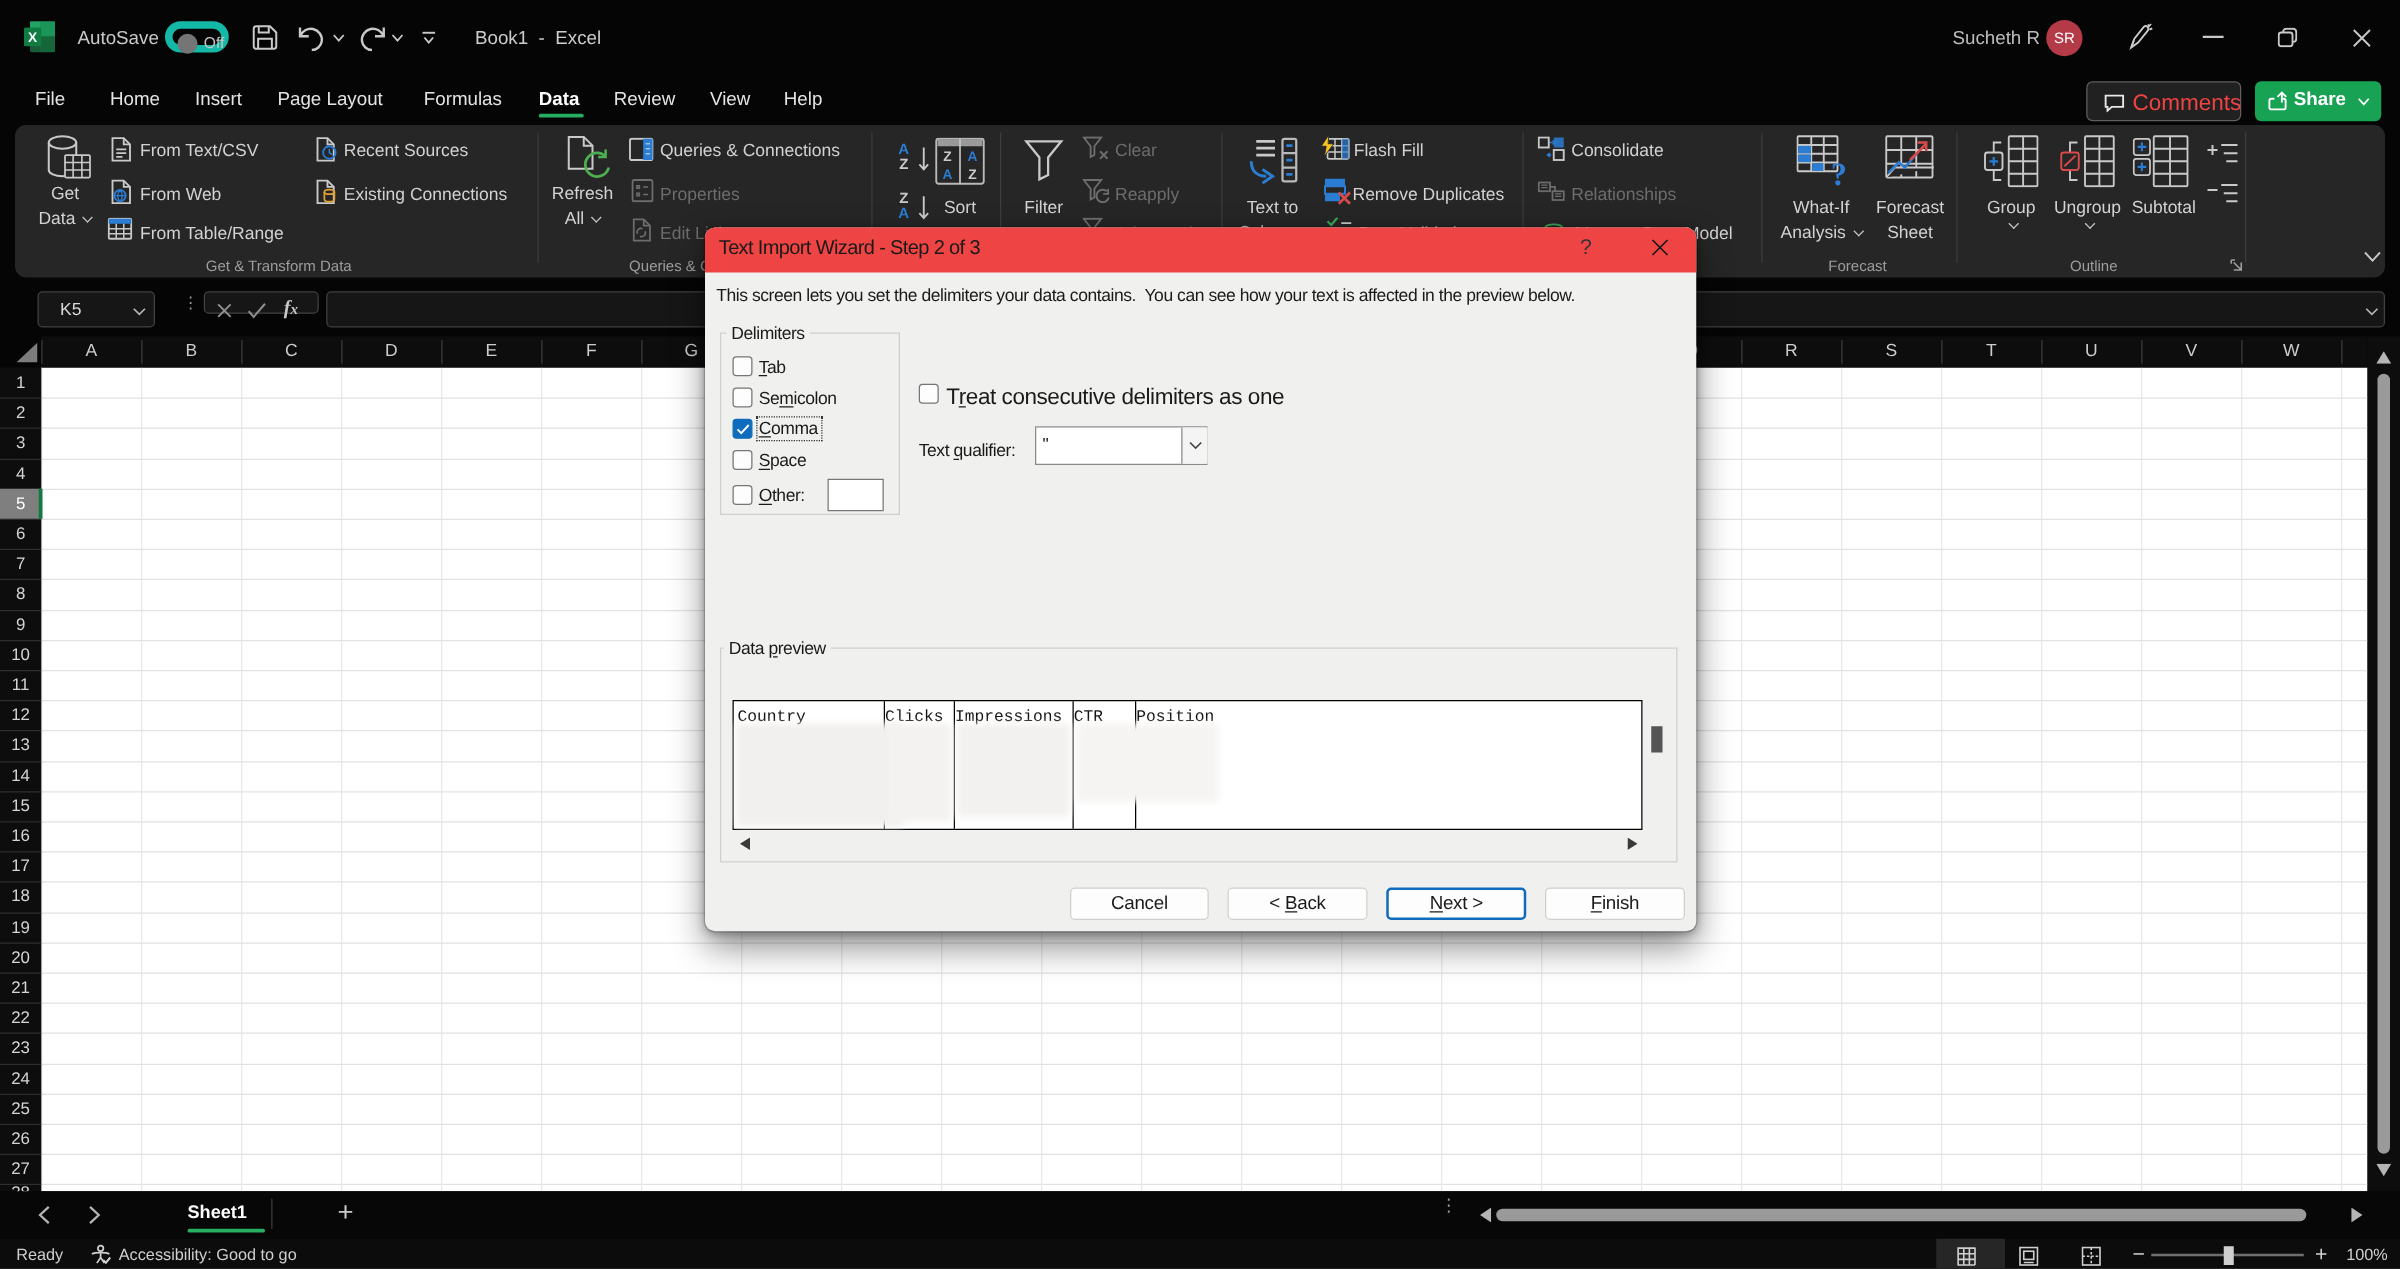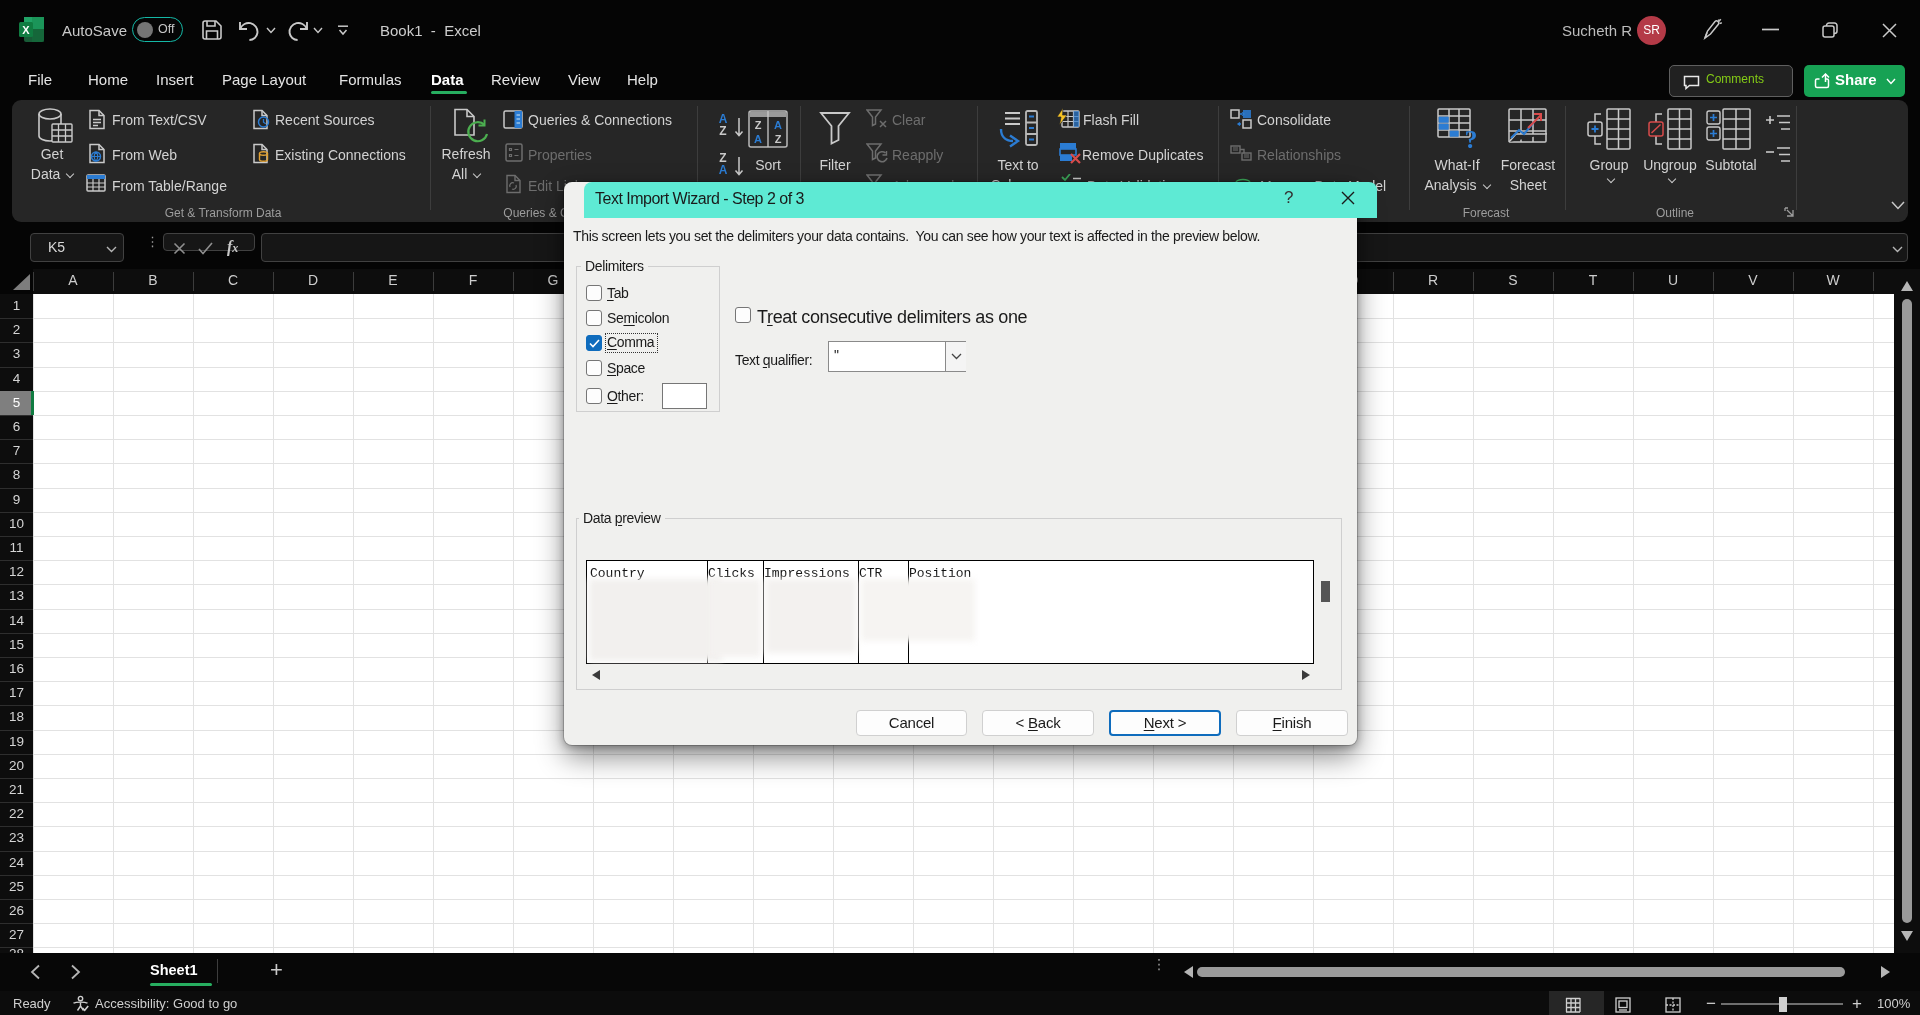--- a/index.html
+++ b/index.html
@@ -38,21 +38,21 @@
   .hline { position:absolute; left:0; width:100%; height:1px; background:#e2e2e2; }
   .rline { position:absolute; left:0; width:33px; height:1px; background:#2e2e2e; }
 
   
   #tabbar { position:absolute; left:0; top:953px; width:1920px; height:38px; background:#070707; }
   #statusbar { position:absolute; left:0; top:991px; width:1920px; height:24px; background:#0c0c0c; color:#cfcfcf; font-size:13px; }
 
   
   #dlg { position:absolute; left:564px; top:182px; width:793px; height:563px; background:#f0f0ee; border-radius:8px;
          box-shadow:0 0 0 1px rgba(0,0,0,.18), 0 12px 28px rgba(0,0,0,.45), 0 2px 8px rgba(0,0,0,.3); z-index:50; font-size:14px; letter-spacing:-0.35px; color:#1a1a1a; }
-  #dlgtitle { position:absolute; left:0; top:0; width:100%; height:36px; background:#5eead4; border-radius:8px 8px 0 0;margin-left:20px; }
+  #dlgtitle { position:absolute; left:0; top:0; width:100%; height:36px; background:#ef4444; border-radius:8px 8px 0 0; }
   .gbox { position:absolute; border:1px solid #cfcfcf; }
   .cb { position:absolute; width:16px; height:16px; background:#fdfdfd; border:1px solid #767676; border-radius:3px; }
   .dbtn { position:absolute; width:112px; height:26px; background:#fdfdfd; border:1px solid #d0d0d0; border-radius:4px;
           text-align:center; line-height:24px; font-size:15px; letter-spacing:-0.2px; color:#1a1a1a; }
   u.ac { text-decoration:underline; text-underline-offset:2px; }
   .chv { display:inline-block; width:6px; height:6px; border-right:1.5px solid #c9c9c9; border-bottom:1.5px solid #c9c9c9; transform:rotate(45deg); vertical-align:2px; margin-left:3px; }
 </style>
 </head>
 <body>
 
@@ -60,21 +60,21 @@
 
   <svg class="abs" style="left:19px;top:17px" width="25" height="25" viewBox="0 0 25 25">
     <rect x="5" y="0" width="20" height="25" rx="2" fill="#185C37"></rect>
     <rect x="5" y="0" width="20" height="12" fill="#21A366"></rect>
     <rect x="13" y="0" width="12" height="25" fill="#107C41" opacity="0.35"></rect>
     <rect x="0" y="5" width="14" height="15" rx="1.5" fill="#107C41"></rect>
     <text x="7" y="16.5" fill="#fff" font-size="11" font-weight="bold" text-anchor="middle" font-family="Liberation Sans">X</text>
   </svg>
   <div class="tb-txt" style="left:62px;top:22px;">AutoSave</div>
 
-  <div class="abs" style="left:132px;top:17px;width:51px;height:25px;border:1px solid #14b8a6;border-radius:13px;">
+  <div class="abs" style="left:132px;top:17px;width:51px;height:25px;border:6px solid #14b8a6;border-radius:13px;">
     <div class="abs" style="left:4px;top:3.5px;width:16px;height:16px;border-radius:50%;background:#757575;"></div>
     <div class="abs" style="left:25px;top:4px;color:#c6c6c6;font-size:12.5px;">Off</div>
   </div>
 
   <svg class="abs" style="left:201px;top:19px" width="22" height="22" viewBox="0 0 22 22" fill="none" stroke="#c9c9c9" stroke-width="1.6">
     <path d="M2 4 a2 2 0 0 1 2-2 H15 L20 7 V18 a2 2 0 0 1-2 2 H4 a2 2 0 0 1-2-2 Z"></path>
     <path d="M6 2 v5 h8 v-5"></path>
     <path d="M5.5 20 v-8 h11 v8"></path>
   </svg>
 
@@ -135,21 +135,21 @@
   <div class="rtab" style="left:431px;color:#fff;font-weight:bold;">Data</div>
   <div class="abs" style="left:431px;top:91px;width:36px;height:3px;background:#27ae60;border-radius:2px;"></div>
   <div class="rtab" style="left:491px;">Review</div>
   <div class="rtab" style="left:568px;">View</div>
   <div class="rtab" style="left:627px;">Help</div>
 
   <div class="abs" style="left:1669px;top:65px;width:124px;height:32px;background:#212121;border:1px solid #5f5f5f;border-radius:5px;">
     <svg class="abs" style="left:13px;top:8px" width="17" height="16" viewBox="0 0 17 16" fill="none" stroke="#e8e8e8" stroke-width="1.5">
       <path d="M1.5 2.5 h14 v9 h-9 l-3.5 3 v-3 h-1.5 Z"></path>
     </svg>
-    <div class="abs" style="left:36px;top:6px;color:#84cc16;font-size:12px;">Comments</div>
+    <div class="abs" style="left:36px;top:6px;color:#ef4444;font-size:18px;">Comments</div>
   </div>
 
   <div class="abs" style="left:1804px;top:65px;width:101px;height:32px;background:#17a254;border-radius:5px;">
     <svg class="abs" style="left:10px;top:8px" width="17" height="16" viewBox="0 0 17 16" fill="none" stroke="#fff" stroke-width="1.5">
       <path d="M8 4.5 L11.5 1 L15 4.5"></path>
         <path d="M11.5 1.5 V9"></path>
       <path d="M5.5 6 H3 a1.5 1.5 0 0 0 -1.5 1.5 V13 a1.5 1.5 0 0 0 1.5 1.5 H13 a1.5 1.5 0 0 0 1.5 -1.5 V7.5 A1.5 1.5 0 0 0 13 6 h-1"></path>
     </svg>
     <div class="abs" style="left:31px;top:6px;color:#fff;font-size:15px;font-weight:600;">Share</div>
     <svg class="abs" style="left:82px;top:13px" width="10" height="7" viewBox="0 0 10 7" fill="none" stroke="#fff" stroke-width="1.4">

